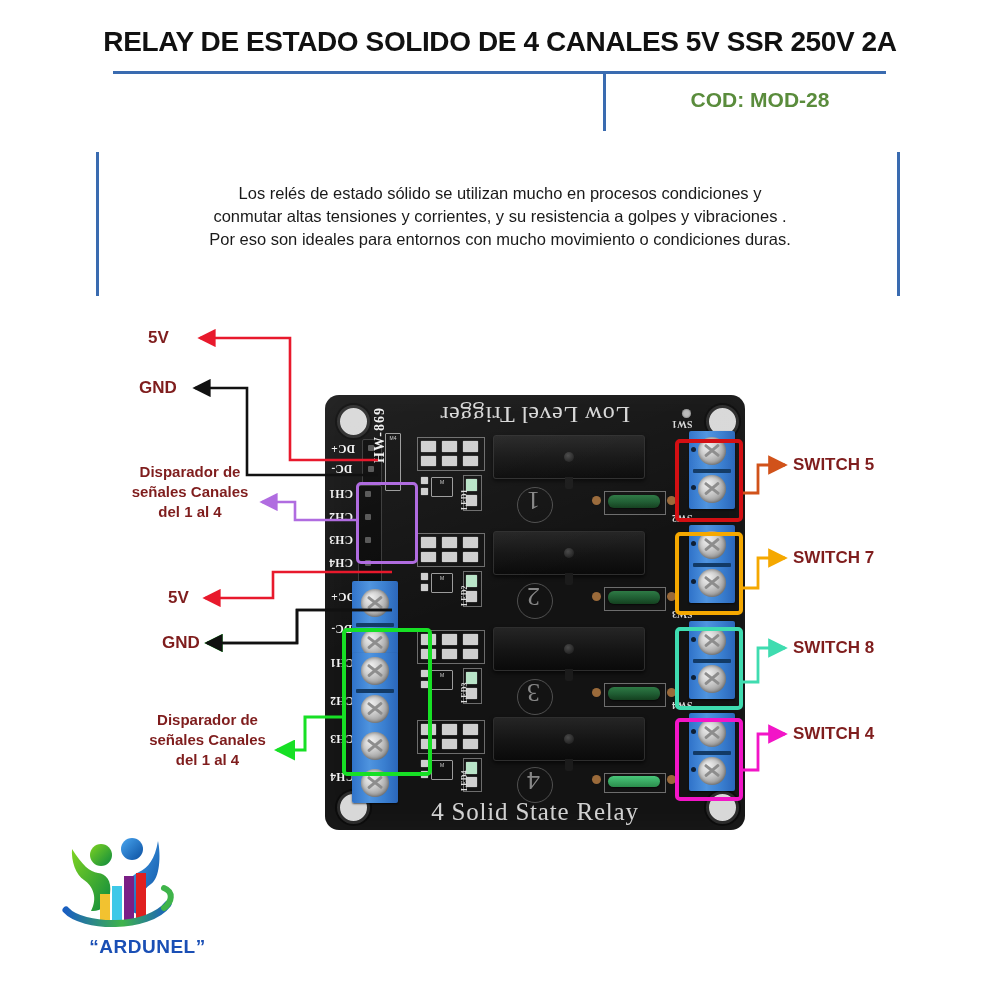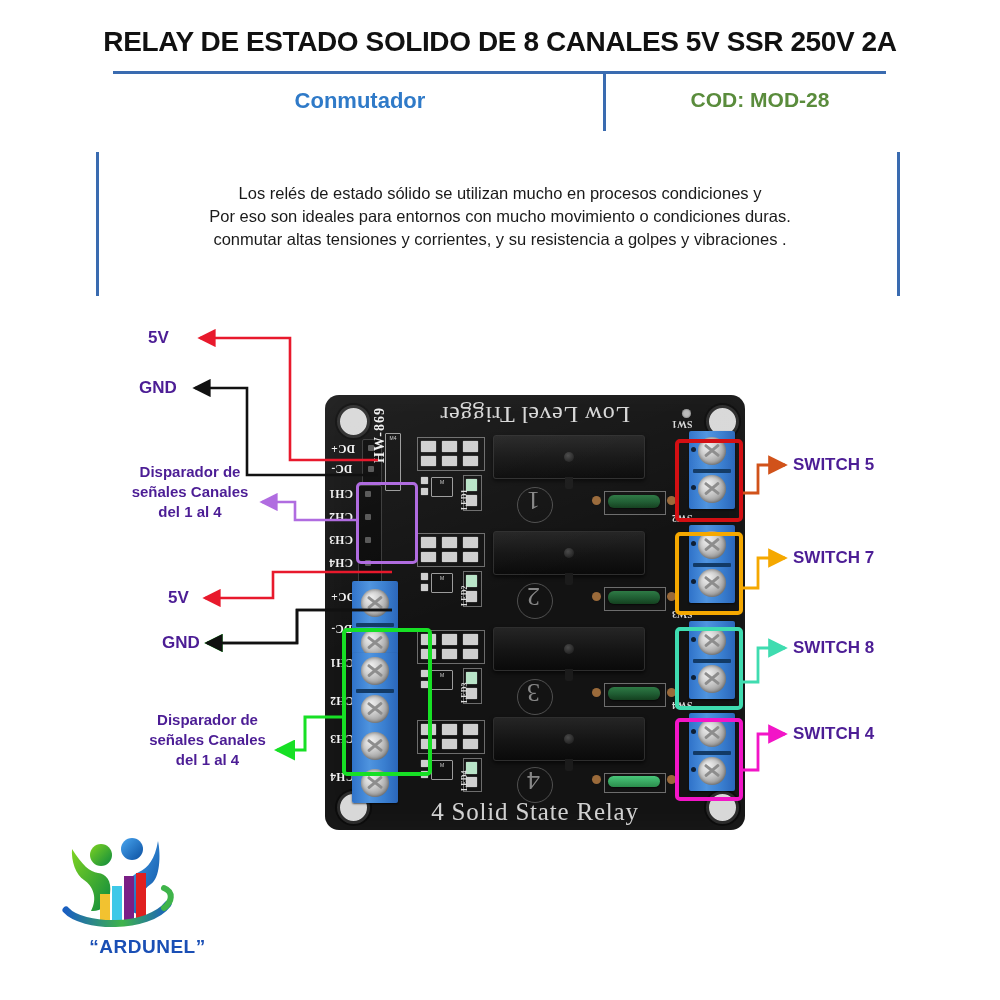--- a/index.html
+++ b/index.html
@@ -168,21 +168,21 @@
   .res-box{position:absolute;border:1px solid #6d6d6d;}
   .res-pad{position:absolute;width:9px;height:9px;border-radius:50%;background:#9a6a3a;}
   .swlab{
     position:absolute;color:#d8d8d8;font-size:10px;font-weight:bold;
     font-family:"Liberation Serif", serif;
     transform:rotate(180deg);
   }
   .viahole{position:absolute;width:9px;height:9px;border-radius:50%;background:#b9b9b9;box-shadow:inset 0 0 2px #555;}
 
   
-  .lbl{position:absolute;font-size:16px;color:#4c1d95;font-weight:600;white-space:nowrap;}
+  .lbl{position:absolute;font-size:16px;color:#7f1d1d;font-weight:600;white-space:nowrap;}
   .lbl.big{font-size:17px;}
   .lbl.multi{white-space:normal;text-align:center;line-height:20px;font-size:15px;}
 
   svg.overlay{position:absolute;left:0;top:0;width:1000px;height:520px;overflow:visible;}
 
   
   .annbox{position:absolute;border-radius:5px;box-sizing:border-box;}
 
   
   .logo{position:absolute;left:60px;top:828px;width:175px;height:140px;}
@@ -190,32 +190,31 @@
     position:absolute;left:0;top:108px;width:175px;text-align:center;
     font-weight:bold;font-size:19px;color:#1a4fb5;letter-spacing:.5px;
     font-family:"Liberation Sans", sans-serif;
   }
 </style>
 </head>
 <body>
 
 <div class="page">
 
-  <div class="title">RELAY DE ESTADO SOLIDO DE 8 CANALES 5V SSR 250V 2A</div>
+  <div class="title">RELAY DE ESTADO SOLIDO DE 4 CANALES 5V SSR 250V 2A</div>
   <div class="rule-top"></div>
   <div class="rule-vert-head"></div>
-  <div class="subtitle">Conmutador</div>
   <div class="code">COD: MOD-28</div>
 
   <div class="desc-left"></div>
   <div class="desc-right"></div>
   <div class="desc-text">
     <span class="ln">Los relés de estado sólido se utilizan mucho en procesos condiciones y</span>
+    <span class="ln">conmutar altas tensiones y corrientes, y su resistencia a golpes y vibraciones .</span>
     <span class="ln">Por eso son ideales para entornos con mucho movimiento o condiciones duras.</span>
-    <span class="ln">conmutar altas tensiones y corrientes, y su resistencia a golpes y vibraciones .</span>
   </div>
 
   <div class="diagram">
 
     <div class="board">
 
       <div class="mount tl"></div>
       <div class="mount tr"></div>
       <div class="mount bl"></div>
       <div class="mount br"></div>

